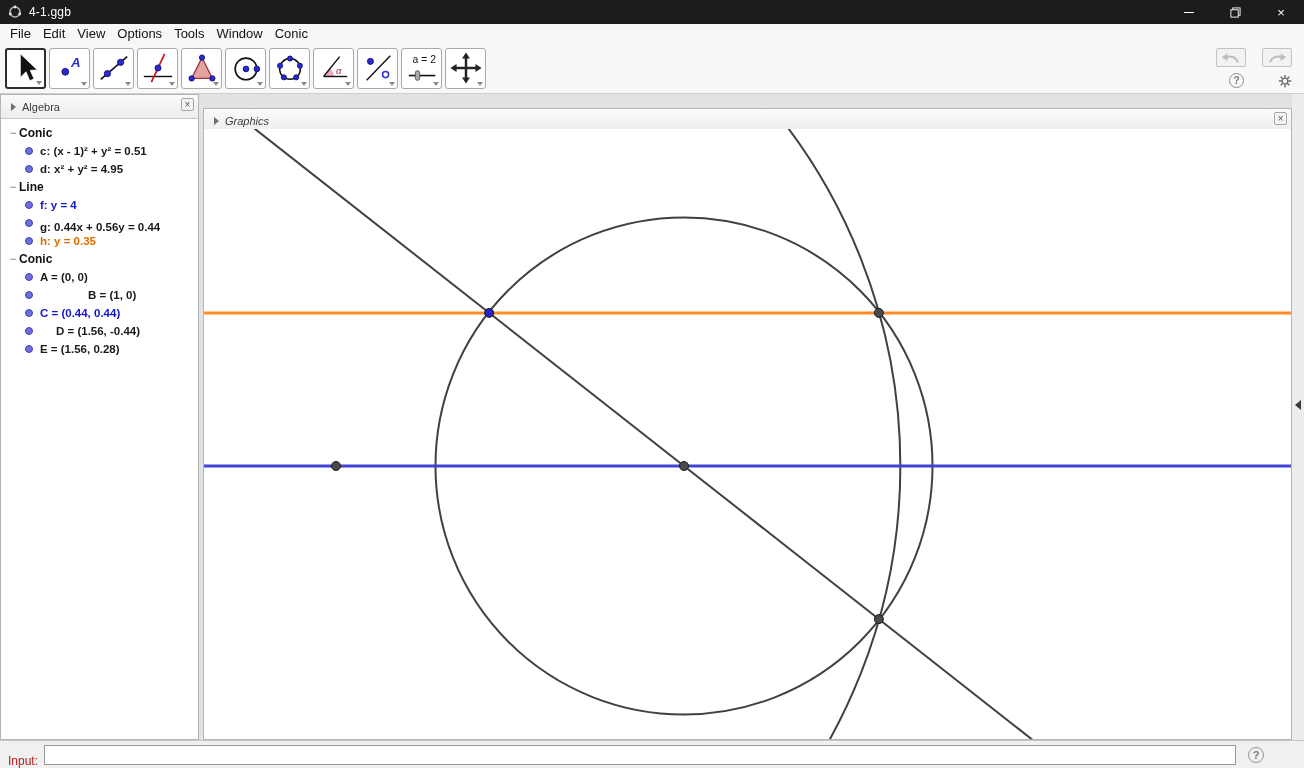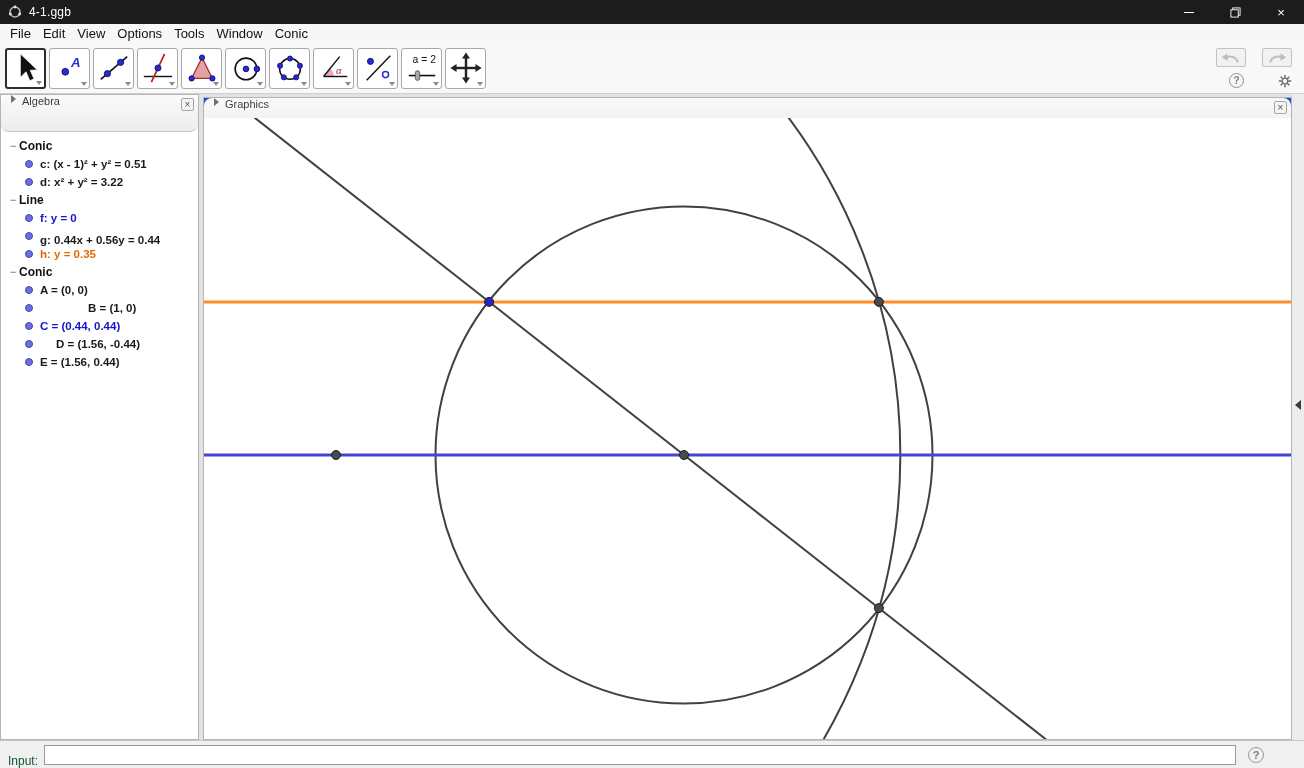--- a/index.html
+++ b/index.html
@@ -34,51 +34,51 @@
   .ur-row { display:flex; gap:16px; }
   .small-btn { width:30px; height:19px; background:#f2f2f2; border:1px solid #c2c2c2; border-radius:2px;
     display:flex; align-items:center; justify-content:center; }
   .hg-row { display:flex; gap:34px; margin-top:6px; align-items:center; }
   .help-circle { width:15px; height:15px; border:1.5px solid #8f8f8f; border-radius:50%;
     color:#7a7a7a; font-size:10px; font-weight:bold; display:flex; align-items:center; justify-content:center; }
   .gear { display:inline-flex; }
 
   
   .main { position:absolute; top:94px; left:0; right:0; bottom:28px; background:#e2e2e2; }
-  .panel-header { height:37px; background:linear-gradient(#fafafa,#ededed); border-bottom:1px solid #c6c6c6;
-    display:flex; font-size:11px; color:#3c3c3c; position:relative;border-radius:8px; }
+  .panel-header { height:24px; background:linear-gradient(#fafafa,#ededed); border-bottom:1px solid #c6c6c6;
+    display:flex; align-items:center; font-size:11px; color:#3c3c3c; position:relative; }
   .hdr-tri { width:0; height:0; border-left:5px solid #6f6f6f; border-top:4px solid transparent;
     border-bottom:4px solid transparent; margin:0 6px 0 10px; }
   .panel-close { position:absolute; right:4px; top:3px; width:13px; height:13px; border:1px solid #a5a5a5;
     background:#f4f4f4; color:#555; font-size:10px; line-height:11px; text-align:center; border-radius:2px; }
 
   .algebra-panel { position:absolute; left:0; top:0; width:199px; bottom:0; background:#fff;
     border:1px solid #b5b5b5; }
   .algebra-tree { padding-top:5px; }
   .tree-group-row { height:18px; display:flex; align-items:center; }
   .toggle { width:12px; margin-left:6px; text-align:center; color:#7a7a7a; font-size:12px; line-height:12px; }
   .group-label { font-size:12px; font-weight:bold; color:#111; }
   .tree-item-row { height:18px; display:flex; align-items:center; }
   .marble { width:8px; height:8px; border-radius:50%; margin-left:24px;
     background:#6e6ee4; border:1px solid #4545a8; flex:0 0 auto; }
   .item-label { margin-left:7px; font-size:11.5px; font-weight:bold; white-space:nowrap; }
 
-  .graphics-panel { position:absolute; left:203px; top:3px; width:1089px; bottom:0; background:#1d4ed8;
-    border:1px solid #b5b5b5; }
+  .graphics-panel { position:absolute; left:203px; top:14px; width:1089px; bottom:0; background:#1d4ed8;
+    border:1px solid #b5b5b5;font-style:italic; }
   .canvas { position:absolute; top:20px; left:0; right:0; bottom:0; background:#fff; overflow:hidden; }
   .canvas svg { display:block; }
 
   .right-strip { position:absolute; right:0; top:0; width:12px; bottom:0; background:#ececec; }
   .collapse-arrow { position:absolute; top:306px; left:3px; width:0; height:0;
     border-right:6px solid #3a3a3a; border-top:5px solid transparent; border-bottom:5px solid transparent; }
 
   
   .input-bar { position:absolute; left:0; right:0; bottom:0; height:28px; background:#f0f0f0;
     border-top:1px solid #c6c6c6; display:flex; align-items:center; }
-  .input-label { font-size:12px; color:#14532d; margin:12px 6px 0 8px; }
+  .input-label { font-size:12px; color:#b91c1c; margin:12px 6px 0 8px; }
   .input-field { flex:1; height:20px; border:1px solid #9a9a9a; background:#fff; font-size:12px;
     padding:0 4px; font-family:"Liberation Sans", sans-serif; }
   .input-help { width:16px; height:16px; border:1.5px solid #979797; border-radius:50%; color:#7a7a7a;
     font-size:11px; font-weight:bold; display:flex; align-items:center; justify-content:center;
     margin:0 40px 0 12px; flex:0 0 auto; }
 </style>
 </head>
 <body>
 
 <div class="titlebar">
@@ -285,29 +285,29 @@
         <div class="tree-group-row">
           <span class="toggle">−</span>
           <span class="group-label">Conic</span>
         </div>
         <div class="tree-item-row">
           <span class="marble"></span>
           <span class="item-label" style="color: rgb(26, 26, 26);">c: (x - 1)² + y² = 0.51</span>
         </div>
         <div class="tree-item-row">
           <span class="marble"></span>
-          <span class="item-label" style="color: rgb(26, 26, 26);">d: x² + y² = 3.22</span>
+          <span class="item-label" style="color: rgb(26, 26, 26);">d: x² + y² = 4.95</span>
         </div>
         <div class="tree-group-row">
           <span class="toggle">−</span>
           <span class="group-label">Line</span>
         </div>
         <div class="tree-item-row">
           <span class="marble"></span>
-          <span class="item-label" style="color: rgb(20, 20, 204);">f: y = 0</span>
+          <span class="item-label" style="color: rgb(20, 20, 204);">f: y = 4</span>
         </div>
         <div class="tree-item-row">
           <span class="marble"></span>
           <span class="item-label" style="color: rgb(26, 26, 26); margin-top: 8px;">g: 0.44x + 0.56y = 0.44</span>
         </div>
         <div class="tree-item-row">
           <span class="marble"></span>
           <span class="item-label" style="color: rgb(224, 108, 0);">h: y = 0.35</span>
         </div>
         <div class="tree-group-row">
@@ -325,21 +325,21 @@
         <div class="tree-item-row">
           <span class="marble"></span>
           <span class="item-label" style="color: rgb(20, 20, 204);">C = (0.44, 0.44)</span>
         </div>
         <div class="tree-item-row">
           <span class="marble"></span>
           <span class="item-label" style="color: rgb(26, 26, 26); padding-left: 16px;">D = (1.56, -0.44)</span>
         </div>
         <div class="tree-item-row">
           <span class="marble"></span>
-          <span class="item-label" style="color: rgb(26, 26, 26);">E = (1.56, 0.44)</span>
+          <span class="item-label" style="color: rgb(26, 26, 26);">E = (1.56, 0.28)</span>
         </div>
       </div>
   </div>
 
   <div class="graphics-panel">
     <div class="panel-header">
       <span class="hdr-tri"></span>
       <span>Graphics</span>
       <span class="panel-close">×</span>
     </div>

